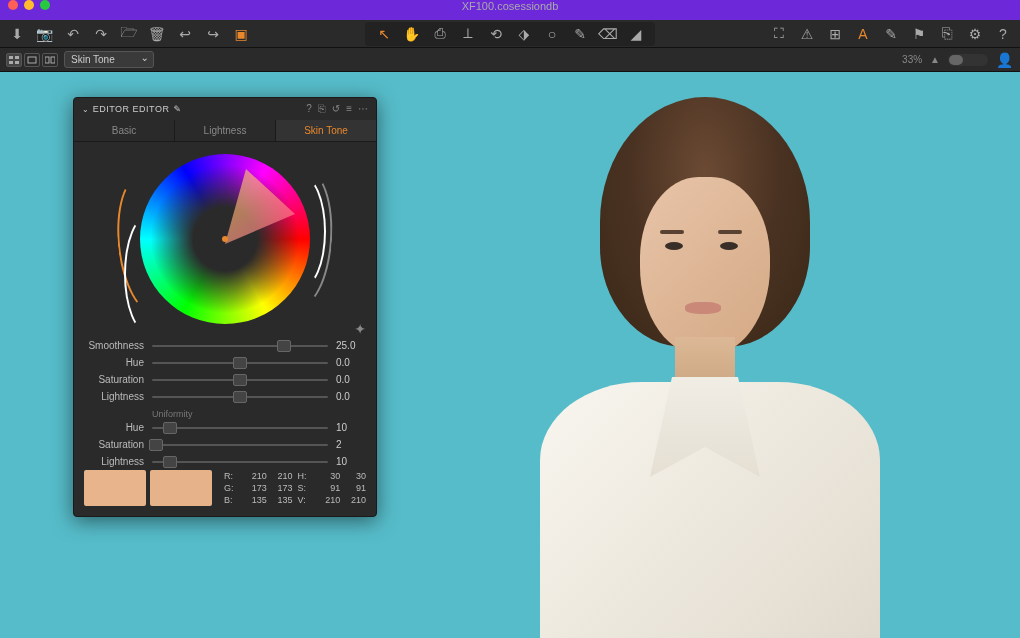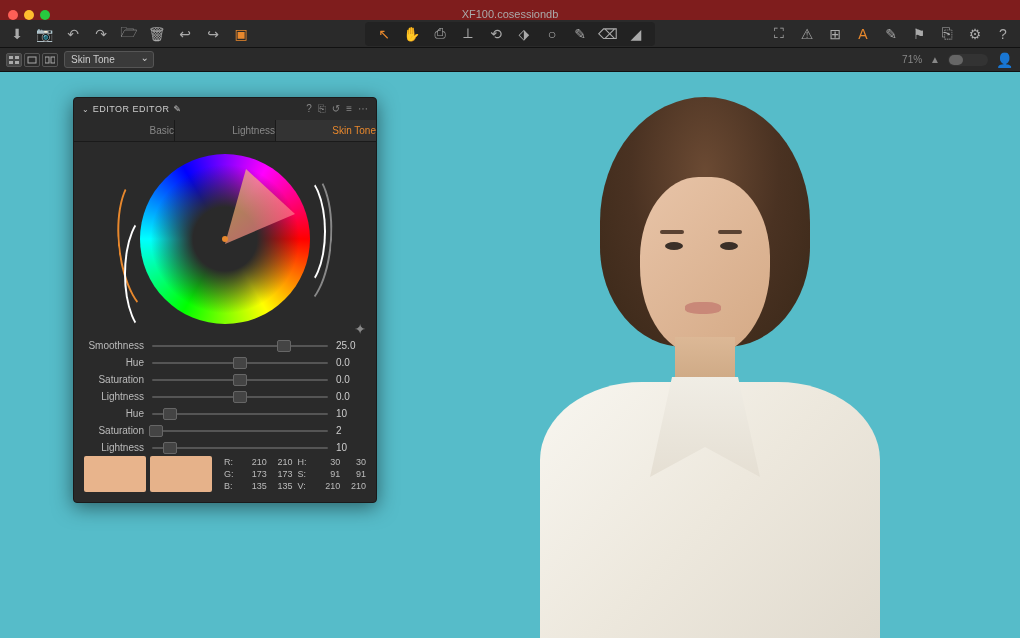--- a/index.html
+++ b/index.html
@@ -1,19 +1,19 @@
 <!DOCTYPE html>
 <html><head>
 <meta charset="utf-8">
 <style>
   * { margin: 0; padding: 0; box-sizing: border-box; }
   body { background: #1a1a1a; font-family: -apple-system, Helvetica, Arial, sans-serif; font-size: 10px; color: #ccc; width: 1020px; height: 638px; overflow: hidden; }
   
   
-  .titlebar { height: 20px; background: #7f1d1d; display: flex; align-items: flex-end; padding: 0 8px; position: relative; }
+  .titlebar { height: 20px; background: #6d28d9; display: flex; align-items: flex-start; padding: 0 8px; position: relative; }
   .traffic-lights { display: flex; gap: 6px; }
   .tl { width: 10px; height: 10px; border-radius: 50%; }
   .tl.red { background: #ff5f56; }
   .tl.yellow { background: #ffbd2e; }
   .tl.green { background: #27c93f; }
   .title { position: absolute; left: 50%; transform: translateX(-50%); color: #aaa; font-size: 11px; }
   
   
   .toolbar { height: 28px; background: #2a2a2a; display: flex; align-items: center; padding: 0 8px; border-bottom: 1px solid #111; }
   .toolbar-group { display: flex; gap: 10px; align-items: center; }
@@ -52,21 +52,21 @@
   .lips { position: absolute; top: 210px; left: 165px; width: 36px; height: 12px; background: #c98878; border-radius: 40%; }
   
   
   .panel { position: absolute; left: 73px; top: 25px; width: 304px; background: #2a2a2a; border: 1px solid #1a1a1a; border-radius: 4px; box-shadow: 0 4px 20px rgba(0,0,0,0.5); }
   .panel-header { display: flex; align-items: center; padding: 5px 8px; font-size: 10px; color: #ccc; }
   .panel-header .chev { margin-right: 4px; font-size: 8px; }
   .panel-title { letter-spacing: 0.5px; font-size: 9px; }
   .panel-header-icons { margin-left: auto; display: flex; gap: 6px; color: #888; font-size: 10px; }
   
   .panel-tabs { display: flex; border-bottom: 1px solid #1a1a1a; }
-  .panel-tab { flex: 1; text-align: right; padding: 5px 0; font-size: 10px; color: #888; border-right: 1px solid #1a1a1a; cursor: pointer; }
+  .panel-tab { flex: 1; text-align: center; padding: 5px 0; font-size: 10px; color: #888; border-right: 1px solid #1a1a1a; cursor: pointer; }
   .panel-tab:last-child { border-right: none; }
   .panel-tab.active { color: #e8882d; background: #333; }
   
   .wheel-area { position: relative; height: 195px; padding: 12px; }
   .wheel-container { position: relative; width: 170px; height: 170px; margin: 0 auto; }
   .wheel { position: absolute; left: 0; top: 0; width: 170px; height: 170px; border-radius: 50%; background: conic-gradient(from 90deg, #ff0000, #ff8000, #ffff00, #80ff00, #00ff00, #00ff80, #00ffff, #0080ff, #0000ff, #8000ff, #ff00ff, #ff0080, #ff0000); }
   .wheel-inner { position: absolute; left: 10px; top: 10px; width: 150px; height: 150px; border-radius: 50%; background: radial-gradient(circle, #2a2a2a 0%, #2a2a2a 30%, transparent 70%); }
   .wedge { position: absolute; left: 85px; top: 15px; width: 70px; height: 75px; background: linear-gradient(135deg, rgba(255,230,100,0.6), rgba(255,100,150,0.7)); clip-path: polygon(0 100%, 30% 0, 100% 60%); transform-origin: 0 100%; }
   .wheel-center { position: absolute; left: 82px; top: 82px; width: 6px; height: 6px; background: #e8882d; border-radius: 50%; }
   .arc { position: absolute; border: 2px solid; border-radius: 50%; border-color: transparent; }
@@ -159,21 +159,21 @@
       </div>
     <div class="view-btn">
         <svg width="10" height="8">
           <rect x="0" y="1" width="4" height="6" fill="none" stroke="#aaa"></rect>
           <rect x="6" y="1" width="4" height="6" fill="none" stroke="#aaa"></rect>
         </svg>
       </div>
   </div>
   <div class="dropdown">Skin Tone</div>
   <div class="zoom-info">
-    <span>71%</span>
+    <span>33%</span>
     <span>▲</span>
     <div class="zoom-switch"></div>
     <span class="ticon">👤</span>
   </div>
 </div>
 
 <div class="main">
   <div class="viewer">
     <div class="portrait">
       <div class="hair"></div>
@@ -245,20 +245,21 @@
       <div class="slider-value">0.0</div>
     </div>
     <div class="slider-row">
       <div class="slider-label">Lightness</div>
       <div class="slider-track">
           <div class="slider-handle" style="left:50%"></div>
         </div>
       <div class="slider-value">0.0</div>
     </div>
 
+    <div class="section-label">Uniformity</div>
     <div class="slider-row">
       <div class="slider-label">Hue</div>
       <div class="slider-track">
           <div class="slider-handle" style="left:10%"></div>
         </div>
       <div class="slider-value">10</div>
     </div>
     <div class="slider-row">
       <div class="slider-label">Saturation</div>
       <div class="slider-track">

